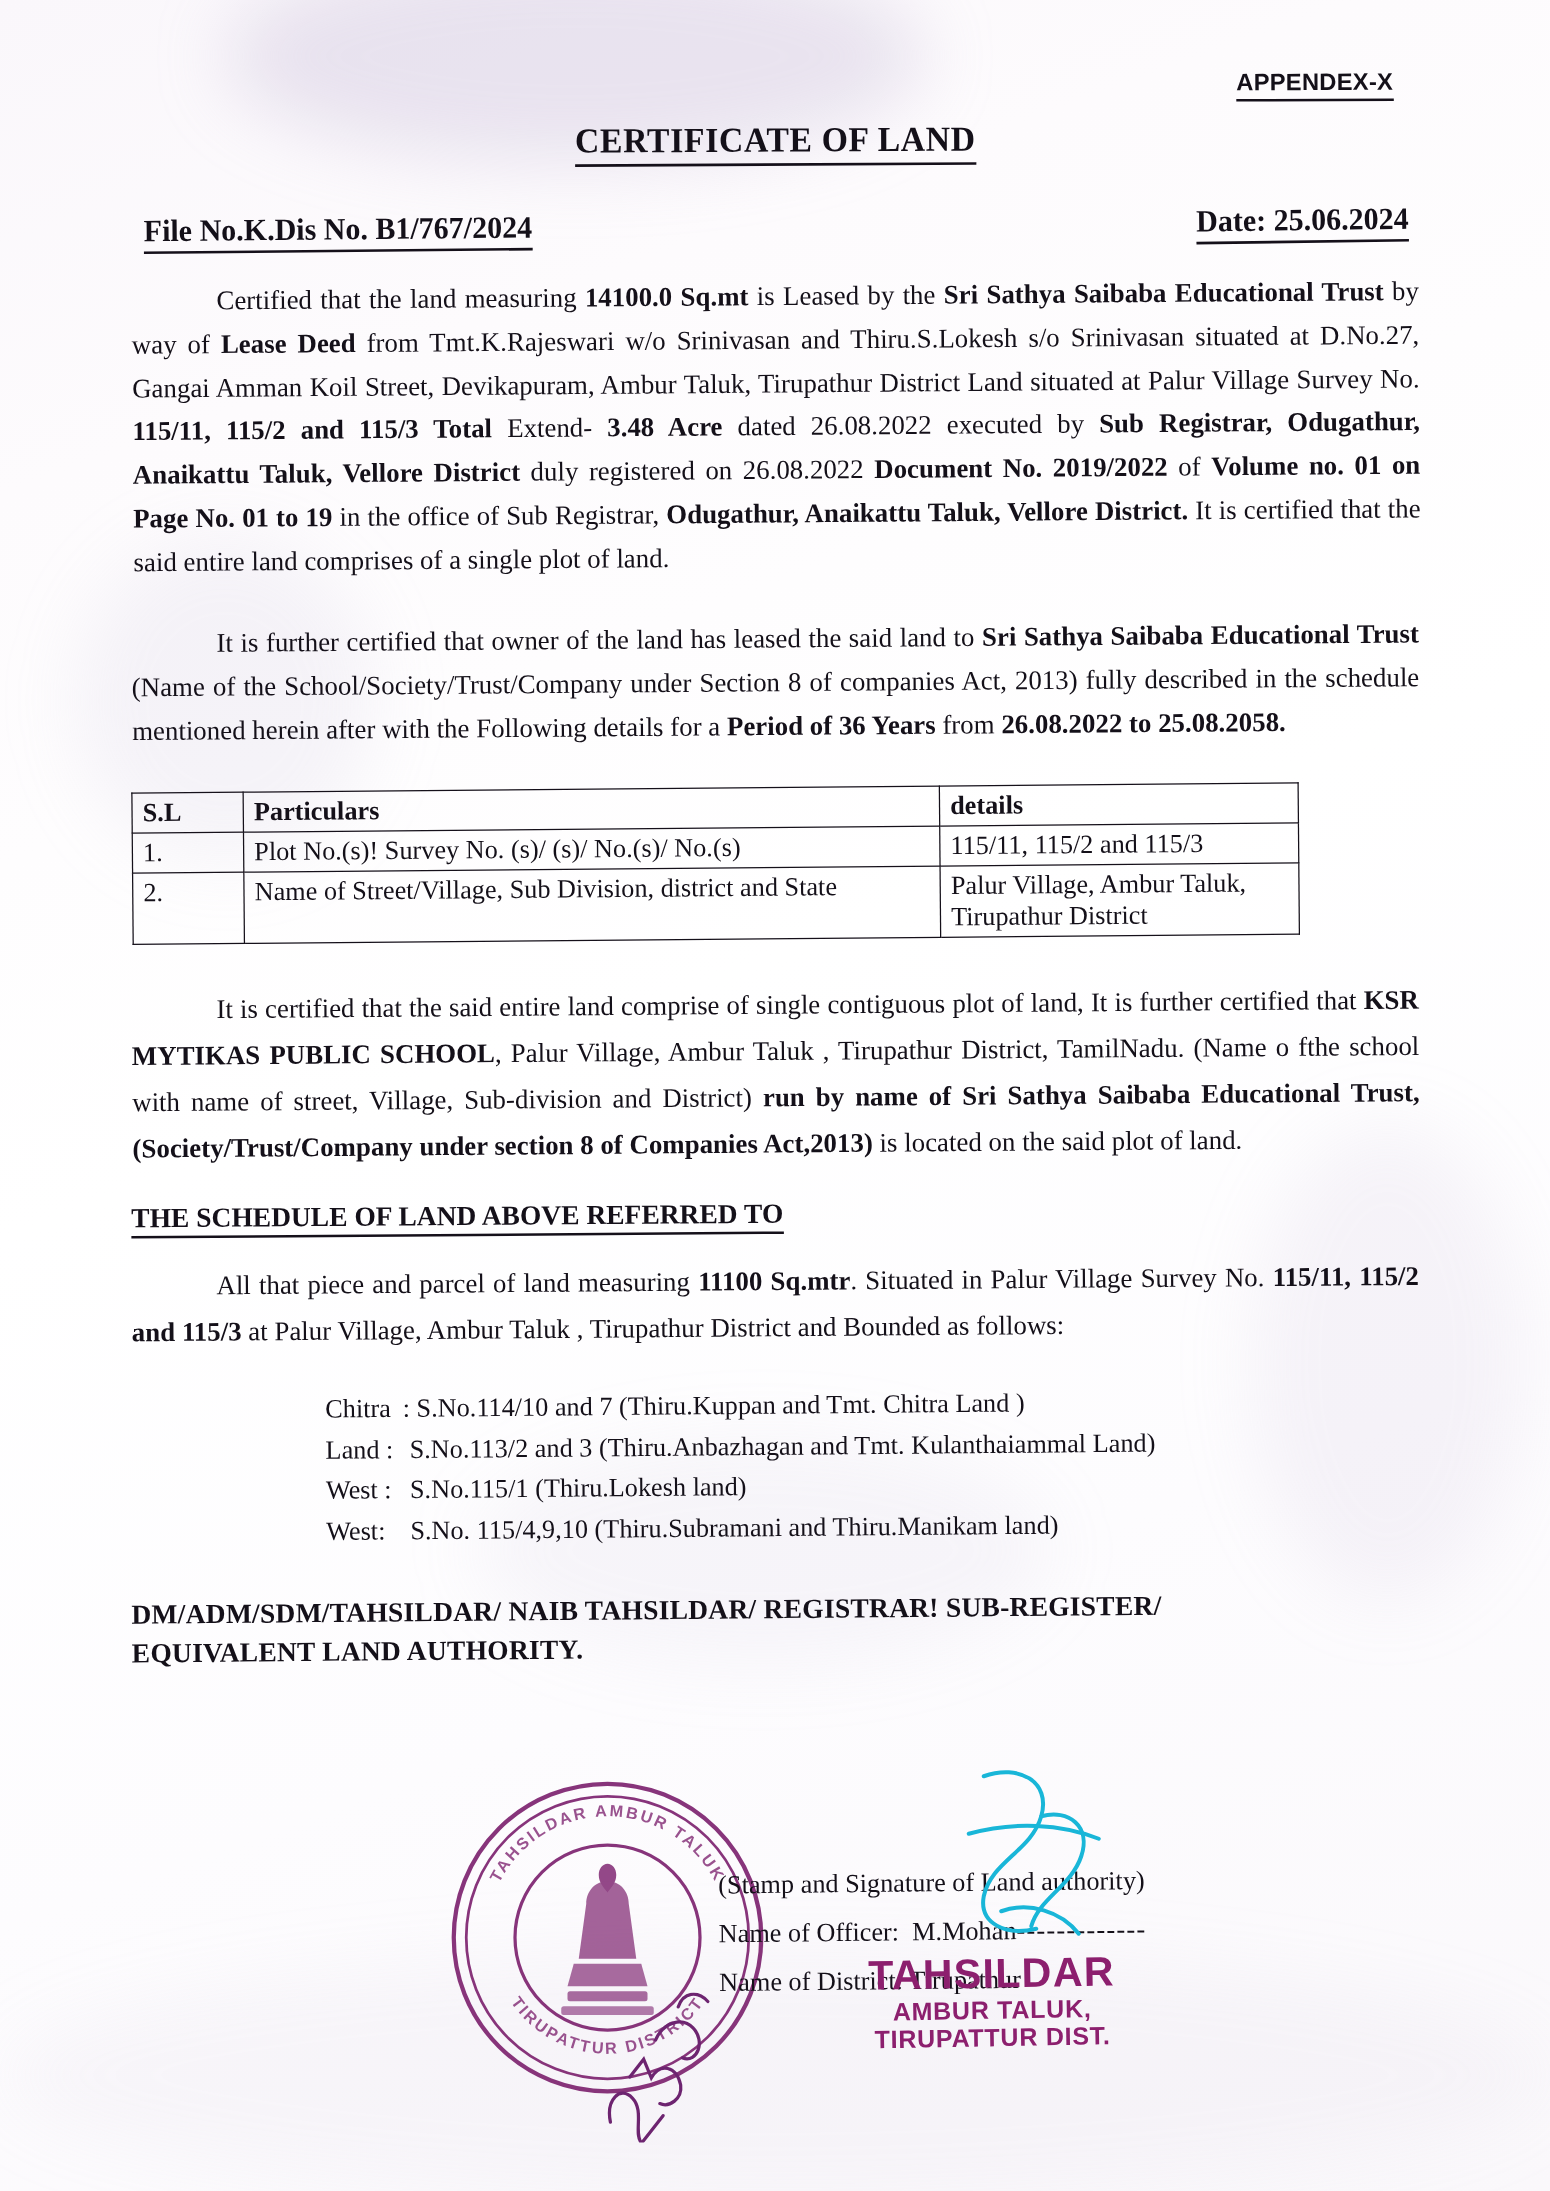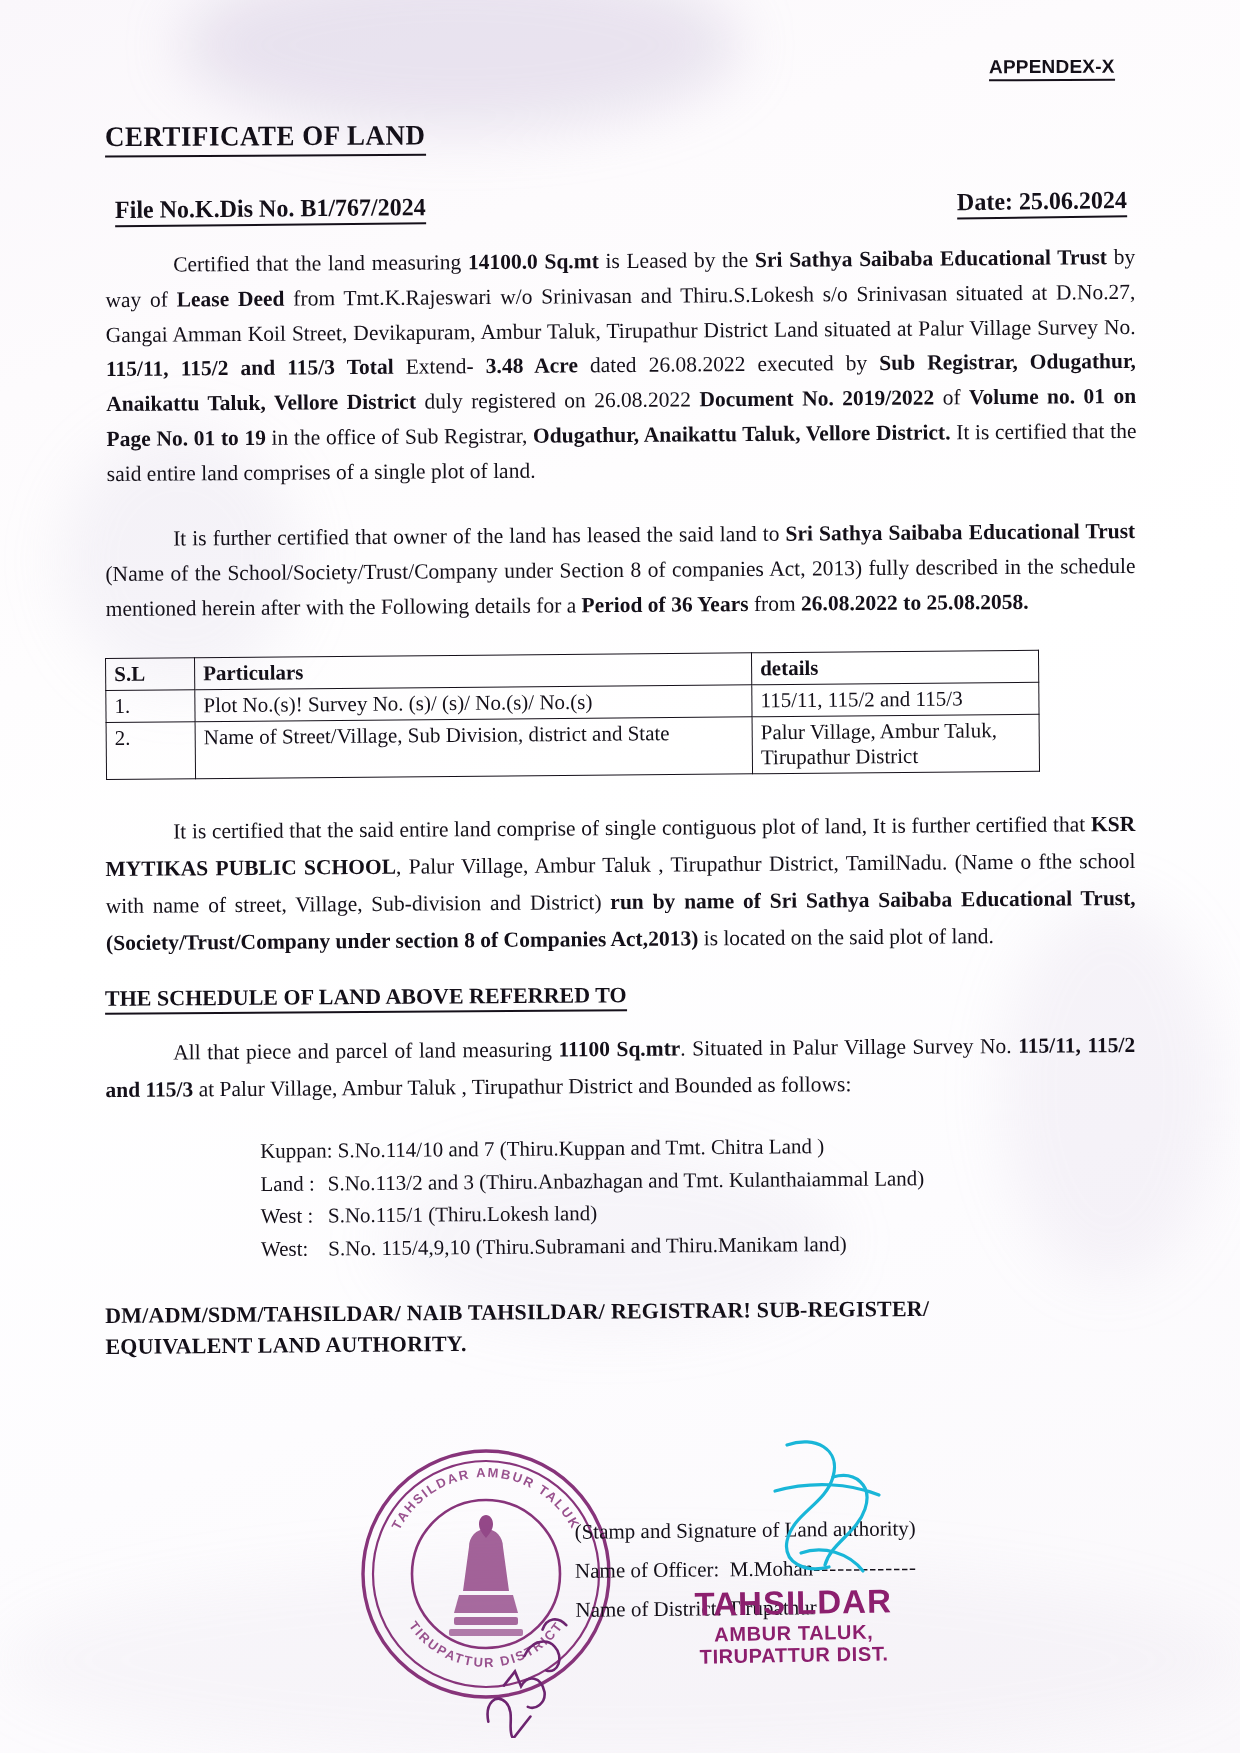--- a/index.html
+++ b/index.html
@@ -46,21 +46,22 @@
     font-family: "Liberation Sans", "DejaVu Sans", sans-serif;
     font-weight: bold;
     font-size: 19px;
     letter-spacing: 0.2px;
     border-bottom: 2.4px solid #15101a;
     padding-bottom: 1px;
     transform: rotate(-0.25deg);
   }
 
   .doc-title-row {
-    margin-top: 40px;
+    text-align: center;
+    margin-top: 16px;
   }
   .doc-title {
     display: inline-block;
     font-size: 27px;
     font-weight: bold;
     letter-spacing: 0.5px;
     border-bottom: 2.6px solid #15101a;
     padding-bottom: 2px;
     transform: rotate(-0.3deg) scaleY(1.04);
   }
@@ -281,21 +282,21 @@
 
     <p class="body para3"><span>It is certified that the said entire land comprise of single contiguous plot of land, It is further certified that </span><b>KSR MYTIKAS PUBLIC SCHOOL</b><span>, Palur Village, Ambur Taluk , Tirupathur District, TamilNadu. (Name o fthe  school with name of street, Village, Sub-division and District) </span><b>run by name of Sri Sathya Saibaba Educational Trust, (Society/Trust/Company under section 8 of Companies Act,2013)</b><span> is located on the said plot of land.</span></p>
 
     <div class="schedule-title-row">
       <span class="schedule-title">THE SCHEDULE OF LAND ABOVE REFERRED TO</span>
     </div>
 
     <p class="body para4"><span>All that piece and parcel of land measuring  </span><b>11100 Sq.mtr</b><span>. Situated in Palur Village Survey No. </span><b>115/11, 115/2 and 115/3</b><span>  at Palur Village, Ambur Taluk , Tirupathur District  and Bounded as follows:</span></p>
 
     <div class="bounds">
-      <div class="brow"><span class="bdir">Kuppan</span><span>: </span><span>S.No.114/10 and 7 (Thiru.Kuppan and Tmt. Chitra Land )</span></div>
+      <div class="brow"><span class="bdir">Chitra</span><span>: </span><span>S.No.114/10 and 7 (Thiru.Kuppan and Tmt. Chitra Land )</span></div>
       <div class="brow"><span class="bdir">Land :</span><span> </span><span>S.No.113/2 and 3 (Thiru.Anbazhagan and Tmt. Kulanthaiammal Land)</span></div>
       <div class="brow"><span class="bdir">West :</span><span> </span><span>S.No.115/1 (Thiru.Lokesh land)</span></div>
       <div class="brow"><span class="bdir">West:</span><span> </span><span>S.No. 115/4,9,10 (Thiru.Subramani and Thiru.Manikam land)</span></div>
     </div>
 
     <div class="authority">
       <div class="auth-l1">DM/ADM/SDM/TAHSILDAR/ NAIB   TAHSILDAR/   REGISTRAR!   SUB-REGISTER/</div>
       <div class="auth-l2">EQUIVALENT LAND AUTHORITY.</div>
     </div>
 

